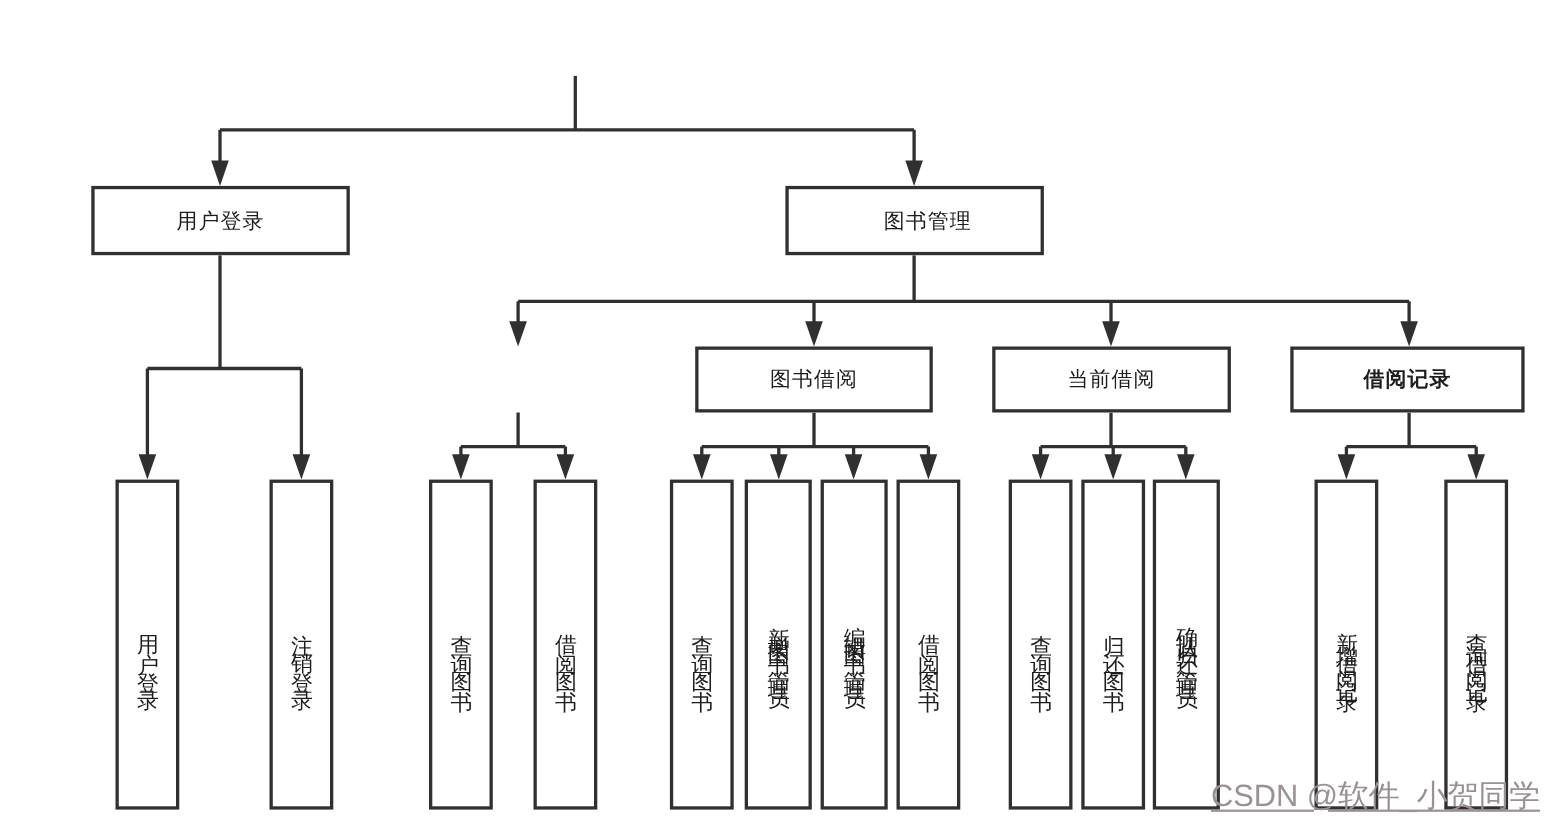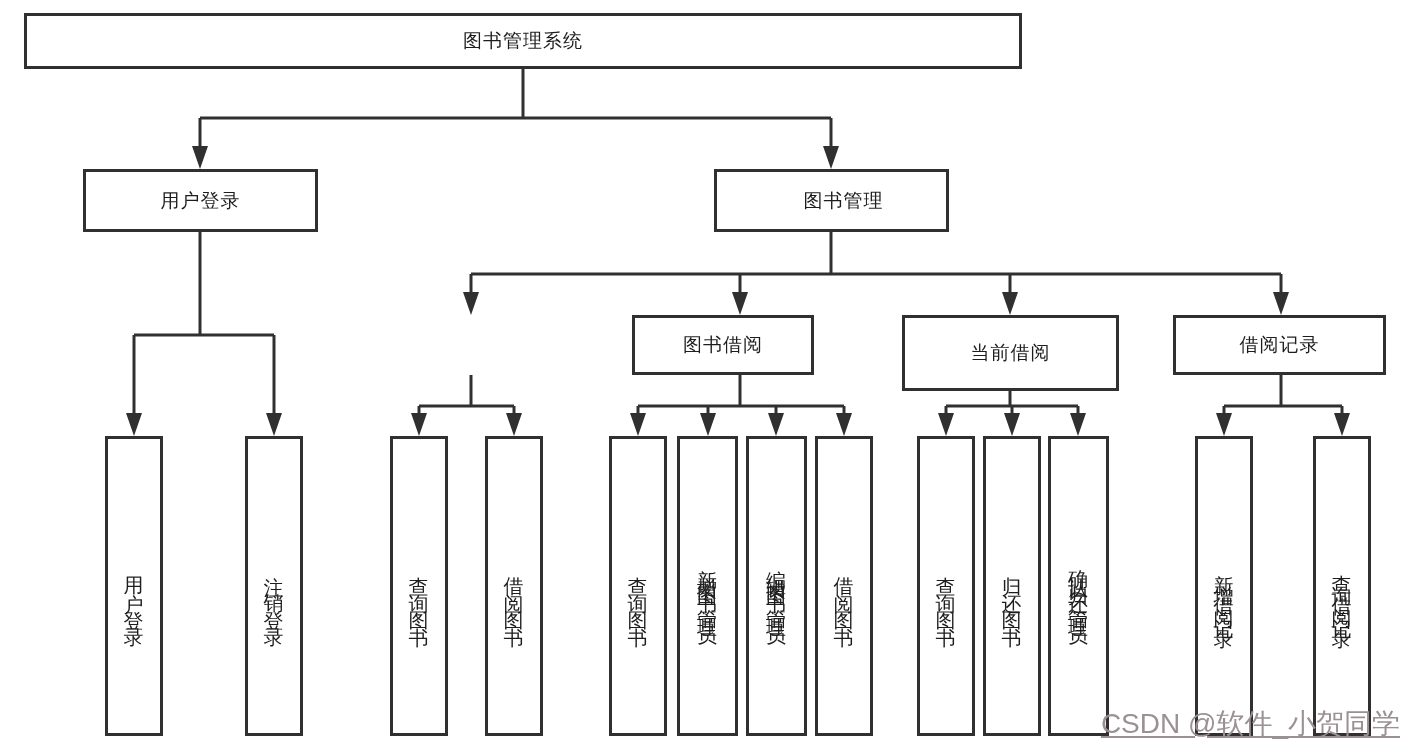--- a/index.html
+++ b/index.html
@@ -25,23 +25,23 @@
     display:flex;align-items:center;justify-content:center;
     font-size:19px;letter-spacing:1px;
   }
   
   .n-root{left:24px;top:13px;width:998px;height:56px;}
   
   .n-user{left:83px;top:169px;width:235px;height:63px;}
   .n-book{left:714px;top:169px;width:235px;height:63px;padding-left:24px;}
   
   .n-g0{left:365px;top:315px;width:213px;height:60px;}
-  .n-g1{left:632px;top:315px;width:182px;height:60px;}
-  .n-g2{left:902px;top:315px;width:217px;height:76px;}
-  .n-g3{left:1173px;top:315px;width:213px;height:60px;}
+  .n-g1{left:632px;top:315px;width:216px;height:60px;}
+  .n-g2{left:902px;top:315px;width:217px;height:60px;}
+  .n-g3{left:1173px;top:315px;width:213px;height:60px;font-weight:bold;}
 
   
   .leaf{top:436px;height:300px;width:58px;font-size:20px;letter-spacing:0;}
   .leaf .vtext{
     writing-mode:vertical-rl;text-orientation:mixed;
     white-space:nowrap;line-height:1;
   }
   .ls-wide {letter-spacing:17px;margin-bottom:-17px;}
   .ls-mid  {letter-spacing:11px;margin-bottom:-11px;}
   .ls-tight{letter-spacing:8px;margin-bottom:-8px;}
@@ -120,21 +120,20 @@
     <polygon points="1070,413 1086,413 1078,436"></polygon>
 
     <path d="M1281 375 V406"></path>
     <path d="M1224 406 H1342"></path>
     <path d="M1224 406 V418"></path>
     <path d="M1342 406 V418"></path>
     <polygon points="1216,413 1232,413 1224,436"></polygon>
     <polygon points="1334,413 1350,413 1342,436"></polygon>
   </svg>
 
-  <div class="node n-root">图书管理系统</div>
 
   <div class="node n-user">用户登录</div>
   <div class="node n-book">图书管理</div>
 
   <div class="node n-g1">图书借阅</div>
   <div class="node n-g2">当前借阅</div>
   <div class="node n-g3">借阅记录</div>
 
   <div class="node leaf l-u0">
       <span class="vtext ls-wide">用户登录</span>

